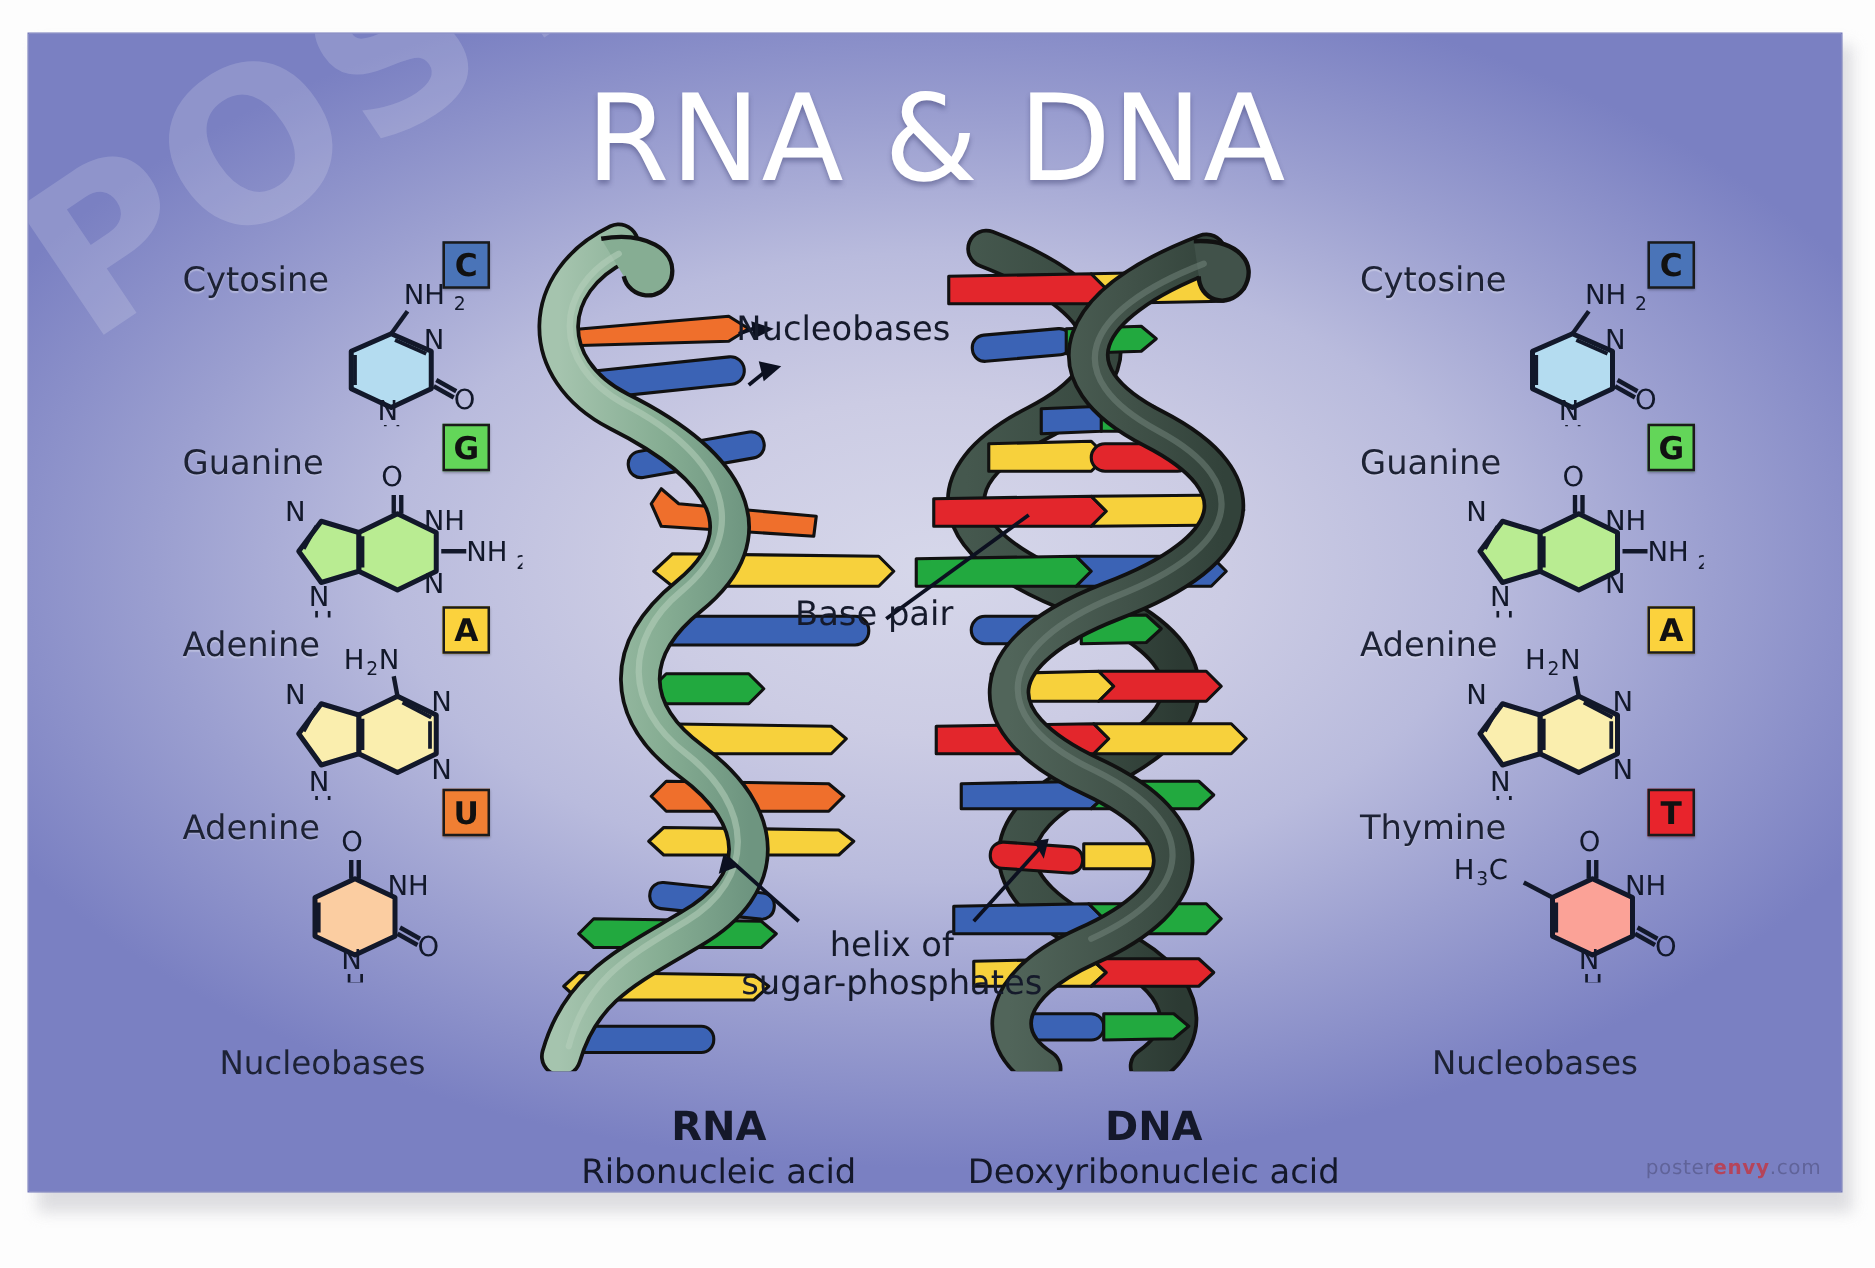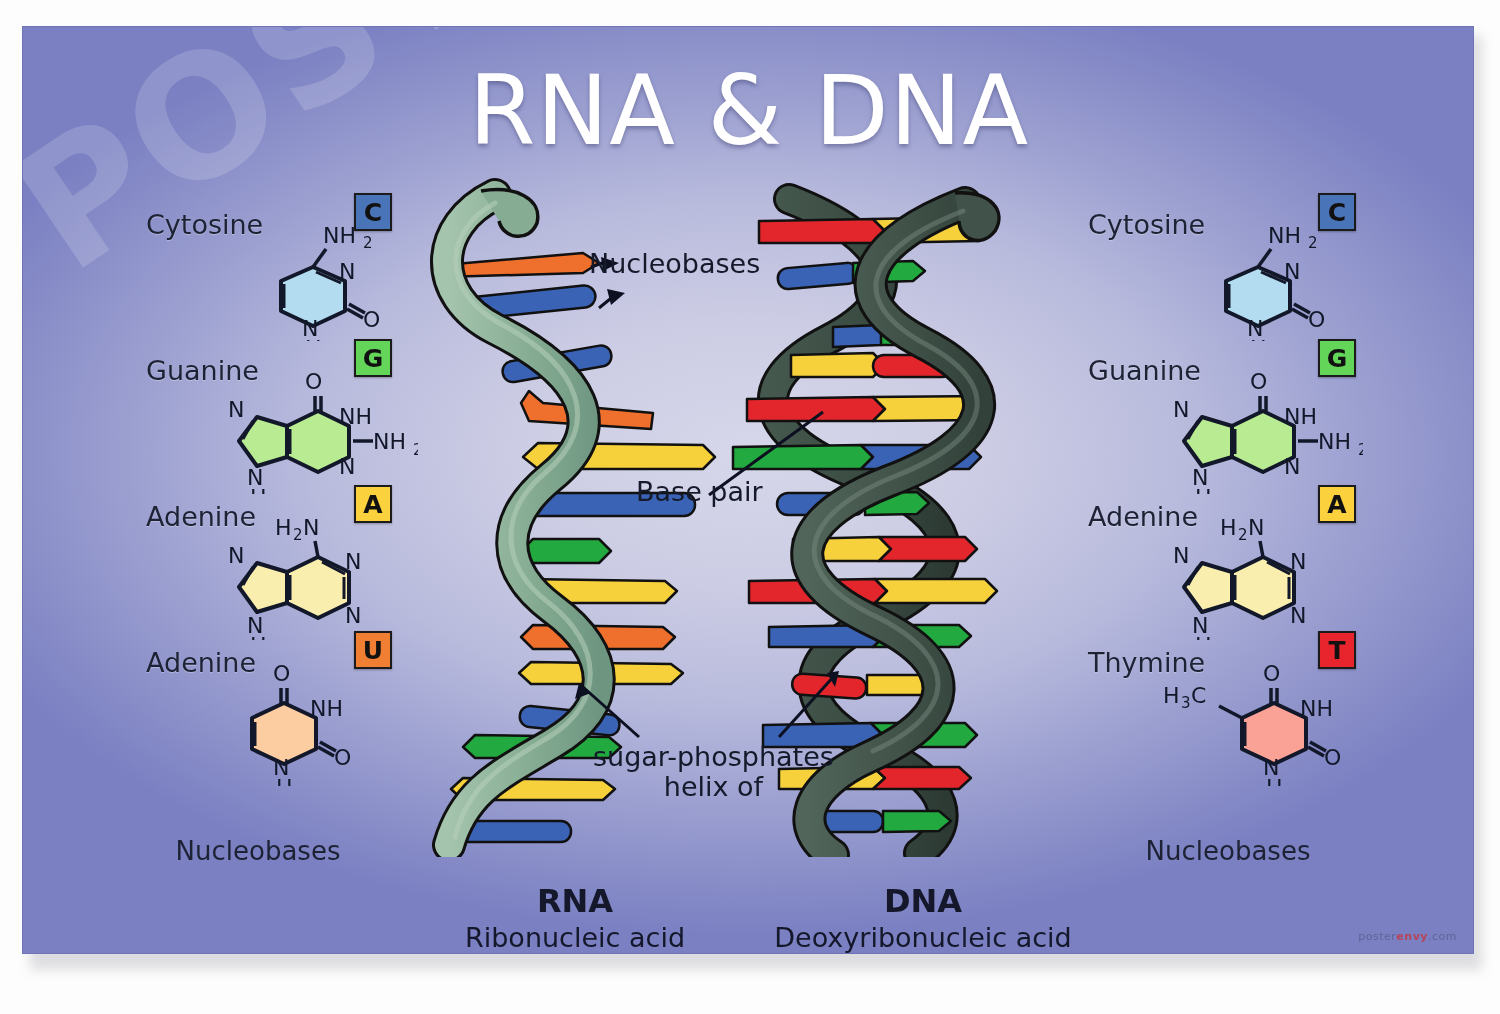--- a/index.html
+++ b/index.html
@@ -94,21 +94,21 @@
   
   .mol-caption{position:absolute;text-align:center;width:320px;}
   .mol-caption .abbr{font-size:32px;font-weight:bold;color:#14182a;}
   .mol-caption .full{font-size:27px;color:#14182a;margin-top:2px;}
   #caption-rna{left:392px;top:855px;}
   #caption-dna{left:740px;top:855px;}
 
   
   #brand{
     position:absolute;right:16px;bottom:10px;
-    font-size:11px;letter-spacing:.5px;color:#5c5f93;opacity:.85;
+    font-size:16px;letter-spacing:.5px;color:#5c5f93;opacity:.85;
     font-family:"DejaVu Sans","Liberation Sans",sans-serif;
   }
   #brand .hot{color:#c03a48;font-weight:bold;}
 </style>
 </head>
 <body>
 
 <div id="poster-frame">
   <div id="poster-shadow"></div>
 
@@ -447,22 +447,22 @@
           <polygon points="198,80 216,86 200,94"></polygon>
           <polygon points="204,112 222,116 208,128"></polygon>
           <polygon points="176,506 188,516 172,522"></polygon>
           <polygon points="436,494 432,510 424,496"></polygon>
         </g>
       </svg>
 
       <div id="callout-nucleobases" class="callout">Nucleobases</div>
       <div id="callout-basepair" class="callout">Base pair</div>
       <div id="callout-helix" class="callout">
+        <div>helix of</div>
         <div>sugar-phosphates</div>
-        <div>helix of</div>
       </div>
     </div>
 
     <div id="caption-dna" class="mol-caption">
       <div class="abbr">DNA</div>
       <div class="full">Deoxyribonucleic acid</div>
     </div>
     <div id="caption-rna" class="mol-caption">
       <div class="abbr">RNA</div>
       <div class="full">Ribonucleic acid</div>

